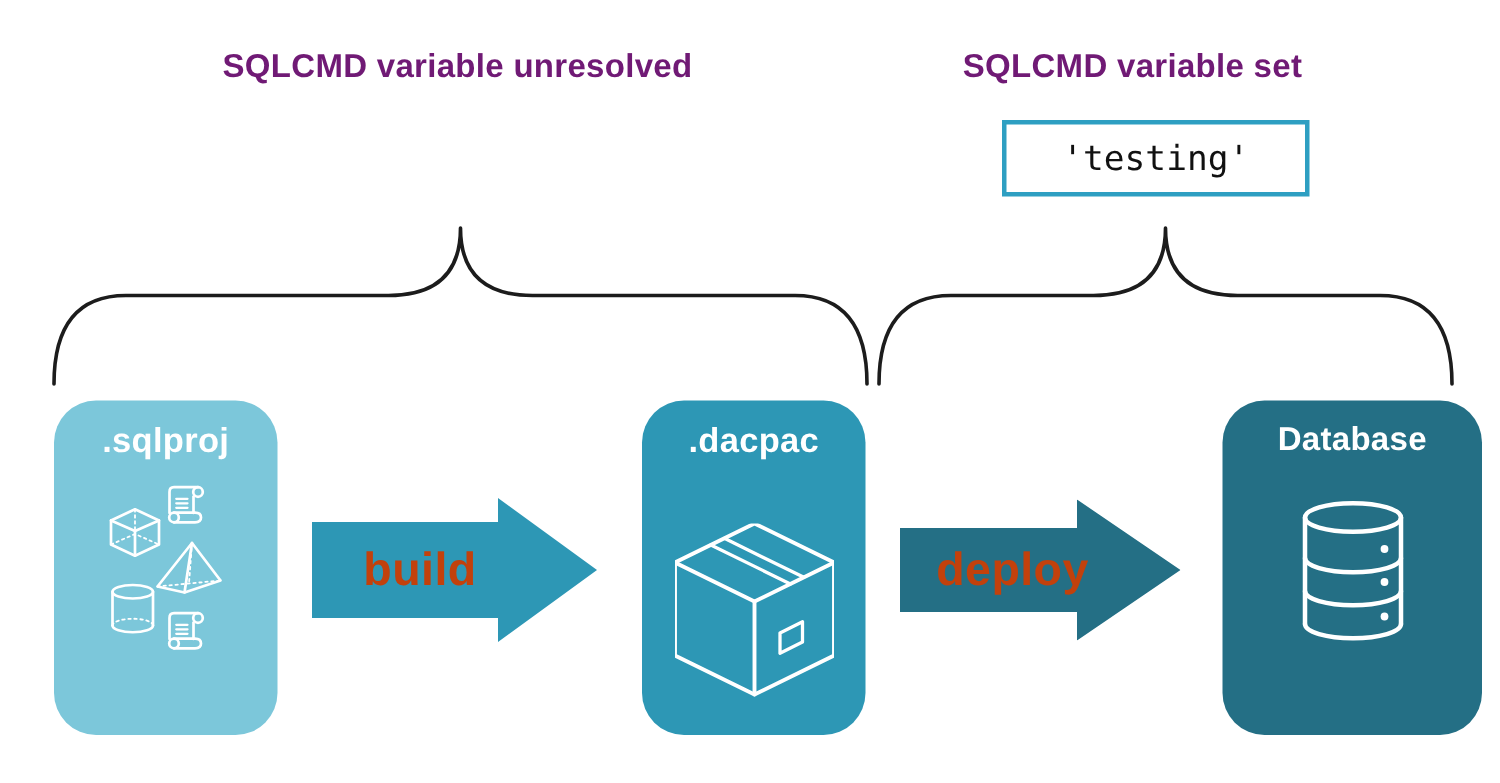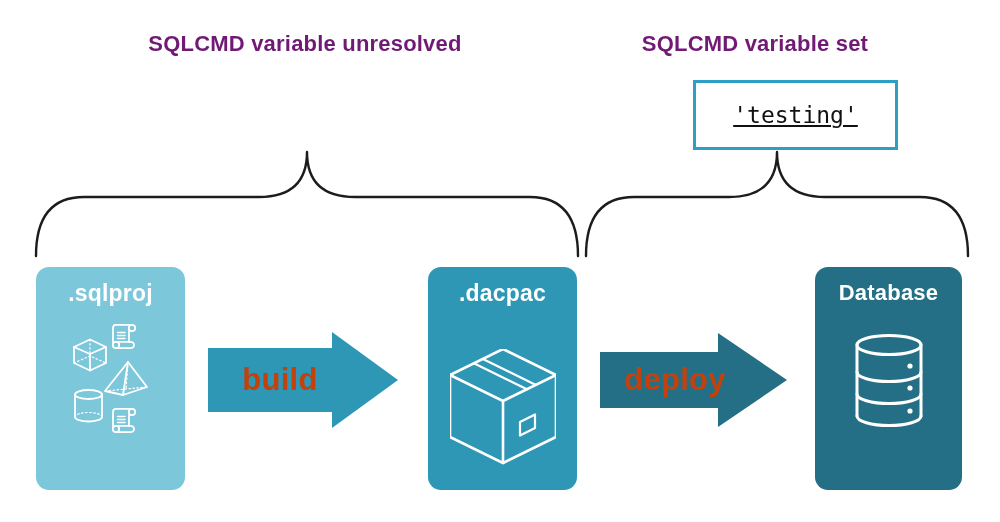--- a/index.html
+++ b/index.html
@@ -13,29 +13,29 @@
   }
   .heading-left  { left:85px;  width:440px; }
   .heading-right { left:579px; width:352px; }
   .codebox {
     position:absolute; background:#ffffff; border:3px solid #2E9FC2;
     display:flex; align-items:center; justify-content:center;
     font-family:"DejaVu Sans Mono", monospace; font-size:23px; color:#111111;
     box-sizing:border-box; white-space:pre;
   }
   .codebox-left  { left:133px; top:81px; width:348px; height:61px; }
-  .codebox-right { left:693px; top:80px; width:205px; height:70px;text-decoration:underline; }
+  .codebox-right { left:668px; top:80px; width:205px; height:51px; }
   .braces { position:absolute; left:0; top:0; }
   .node {
-    position:absolute; top:267px; height:223px; border-radius:13px;
+    position:absolute; top:267px; height:223px; border-radius:28px;
     display:flex; flex-direction:column; align-items:center;
   }
   .node-sqlproj  { left:36px;  width:149px; background:#7CC7DA; }
   .node-dacpac   { left:428px; width:149px; background:#2D97B5;gap:32px; }
-  .node-database { left:815px; width:147px; background:#246F85; }
+  .node-database { left:815px; width:173px; background:#246F85; }
   .node-label {
     color:#ffffff; font-weight:700; font-size:23px; margin-top:13px;
     letter-spacing:0.2px;
   }
   .node-database .node-label { font-size:22px; }
   .node-icon { display:block; }
   .icon-sqlproj  { margin-top:16px; }
   .icon-dacpac   { margin-top:10px; }
   .icon-database { margin-top:26px; }
   .arrow { position:absolute; display:block; }

